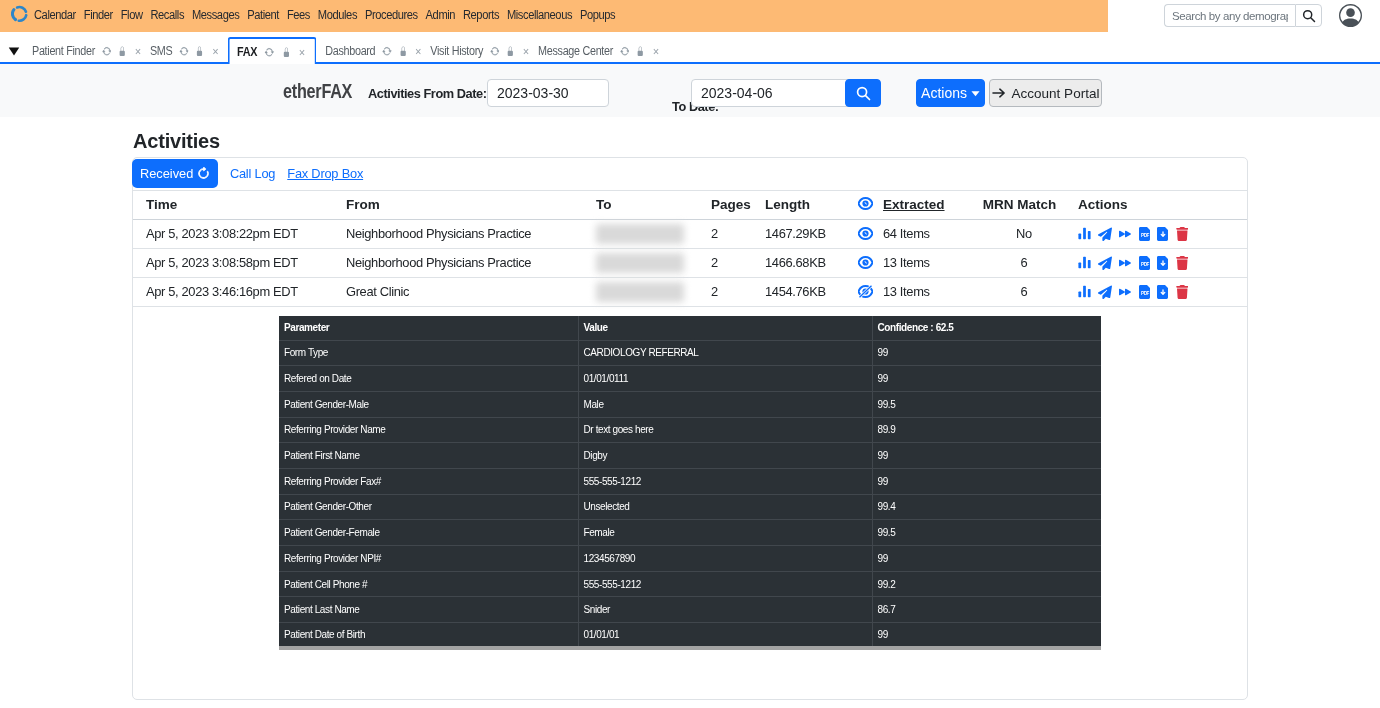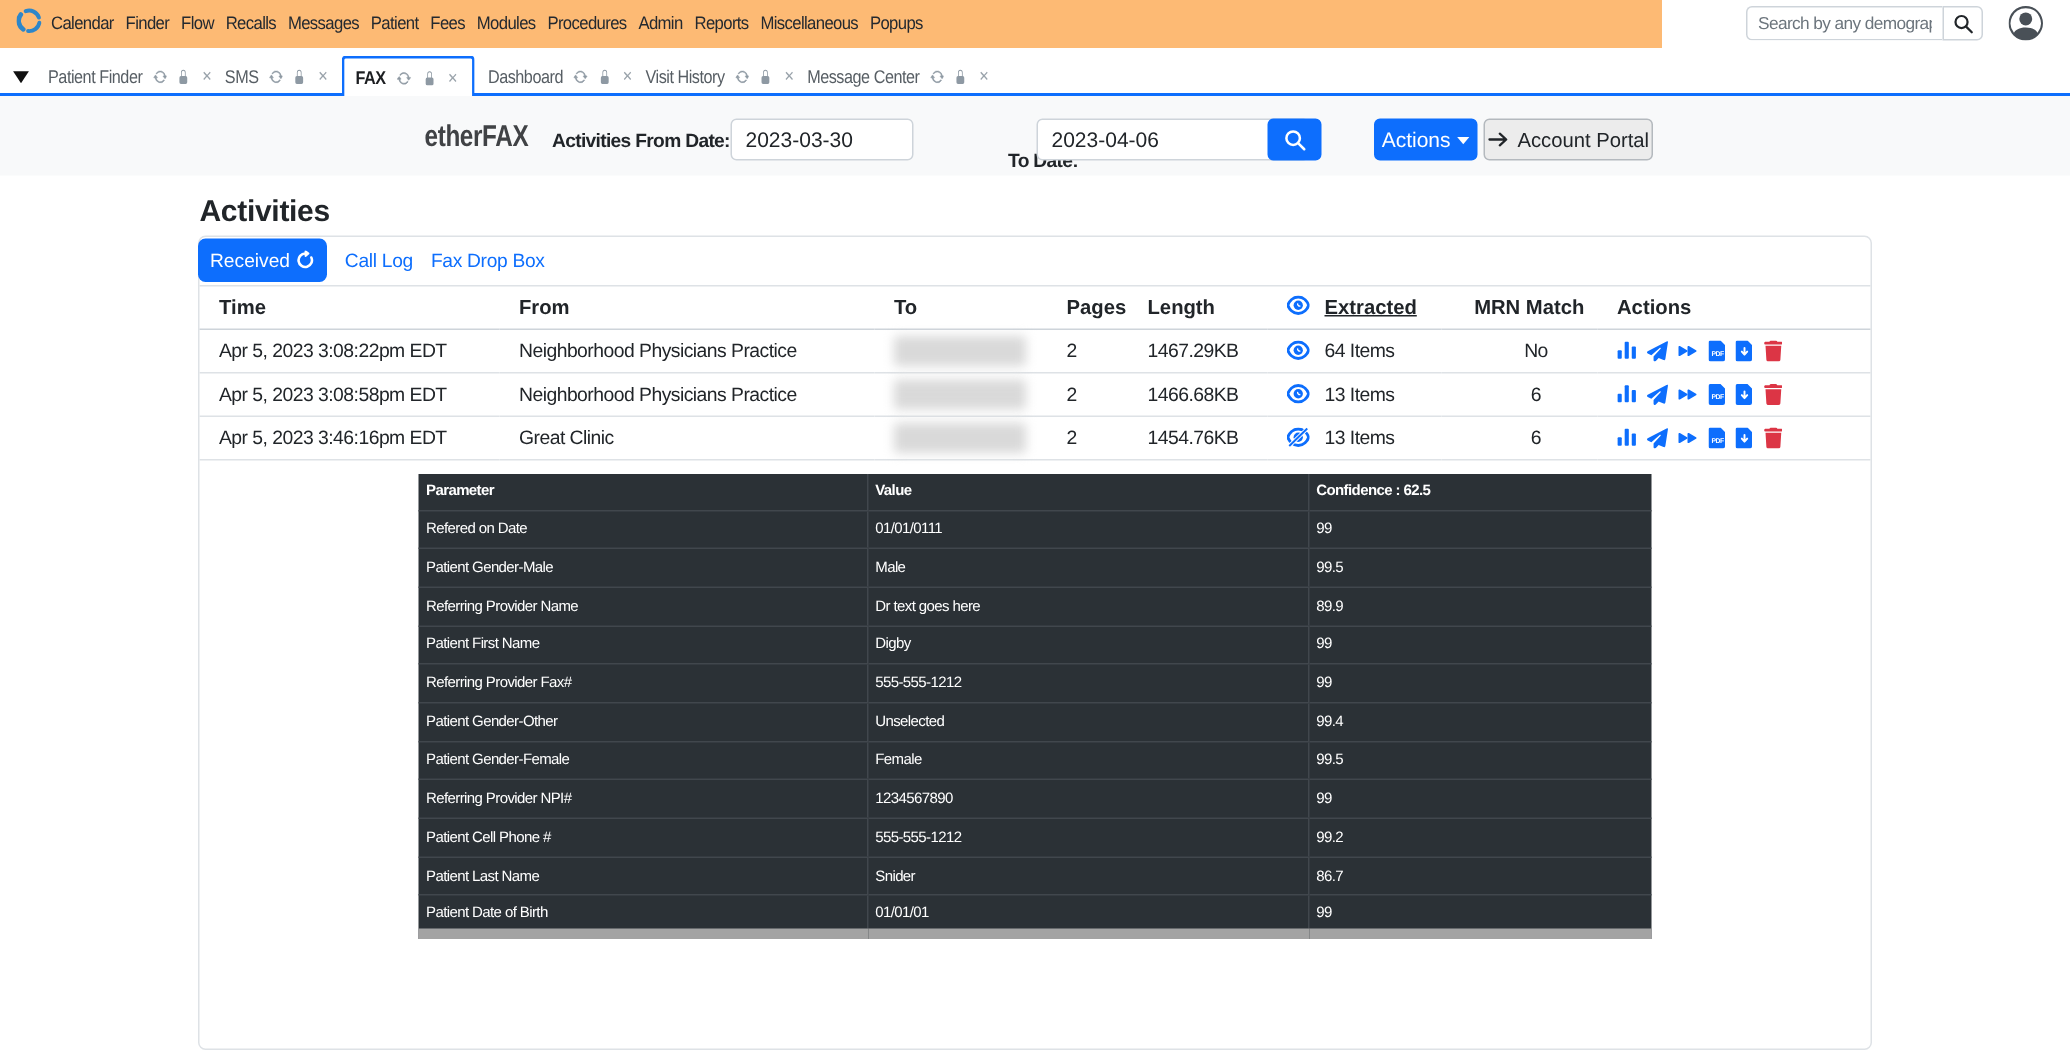--- a/index.html
+++ b/index.html
@@ -47,21 +47,21 @@
 #ltable { position:absolute; left:0px; top:33px; width:1114px; border-collapse:collapse; font-size:13.5px; color:#212529; table-layout:fixed; }
 #ltable th { text-align:left; font-weight:bold; padding:0 0 0 13px; height:28px; border-bottom:1px solid #ced4da; }
 #ltable td { padding:0 0 0 13px; height:29px; border-bottom:1px solid #dee2e6; font-size:12.9px; letter-spacing:-0.35px; }
 .cicons { display:flex; align-items:center; gap:6.5px; }
 
 
 #dtable { position:absolute; left:146px; top:158px; width:822px; border-collapse:collapse; font-size:10px; letter-spacing:-0.4px; color:#fff; background:#2b3136; table-layout:fixed; }
 #dtable th { text-align:left; font-weight:bold; height:24px; padding:0 0 0 5px; border-bottom:1px solid #41474d; }
 #dtable td { height:25.7px; padding:0 0 0 5px; border-bottom:1px solid #41474d; }
 #dtable td+td, #dtable th+th { border-left:1px solid #41474d; }
-#dtable tr:last-child td { border-bottom:7px solid #a3a3a3; }
+#dtable tr:last-child td { border-bottom:4px solid #a3a3a3; }
 
 .blur { background:#d9d9d9; filter:blur(3.5px); border-radius:2px; }
 </style>
 </head>
 <body>
 
 <div id="topbar">
   <svg id="logo" width="17" height="18" viewBox="0 0 20 20">
     <path d="M7.2 2.3 A8.1 8.1 0 0 1 17.6 7.3" fill="none" stroke="#2d86c9" stroke-width="3.1" stroke-linecap="round"></path>
     <path d="M17.9 11.4 A8.1 8.1 0 0 1 9.1 17.9" fill="none" stroke="#2d86c9" stroke-width="3.1" stroke-linecap="round"></path>
@@ -227,21 +227,21 @@
 <div id="acttitle">Activities</div>
 <div id="card">
   <div id="pillrow">
     <span id="received">Received&nbsp;
       <svg width="13" height="13" viewBox="0 0 16 16" fill="#fff" stroke="#fff" stroke-width="1.1">
           <path fill-rule="evenodd" d="M8 3a5 5 0 1 0 4.546 2.914.5.5 0 0 1 .908-.417A6 6 0 1 1 8 2v1z"></path>
           <path d="M8 4.466V.534a.25.25 0 0 1 .41-.192l2.36 1.966c.12.1.12.284 0 .384L8.41 4.658A.25.25 0 0 1 8 4.466z"></path>
         </svg>
     </span>
     <span class="tablink">Call Log</span>
-    <span class="tablink" style="">Fax Drop Box</span>
+    <span class="tablink" style="text-decoration:underline;">Fax Drop Box</span>
   </div>
   <div id="tabsep"></div>
 
   <table id="ltable">
     <colgroup>
         <col style="width:200px">
         <col style="width:250px">
         <col style="width:115px">
         <col style="width:54px">
         <col style="width:93px">
@@ -420,20 +420,25 @@
         <col style="width:294px">
         <col style="width:229px">
       </colgroup>
     <tbody>
         <tr>
           <th>Parameter</th>
           <th>Value</th>
           <th>Confidence : 62.5</th>
         </tr>
     <tr>
+          <td>Form Type</td>
+          <td>CARDIOLOGY REFERRAL</td>
+          <td>99</td>
+        </tr>
+    <tr>
           <td>Refered on Date</td>
           <td>01/01/0111</td>
           <td>99</td>
         </tr>
     <tr>
           <td>Patient Gender-Male</td>
           <td>Male</td>
           <td>99.5</td>
         </tr>
     <tr>

